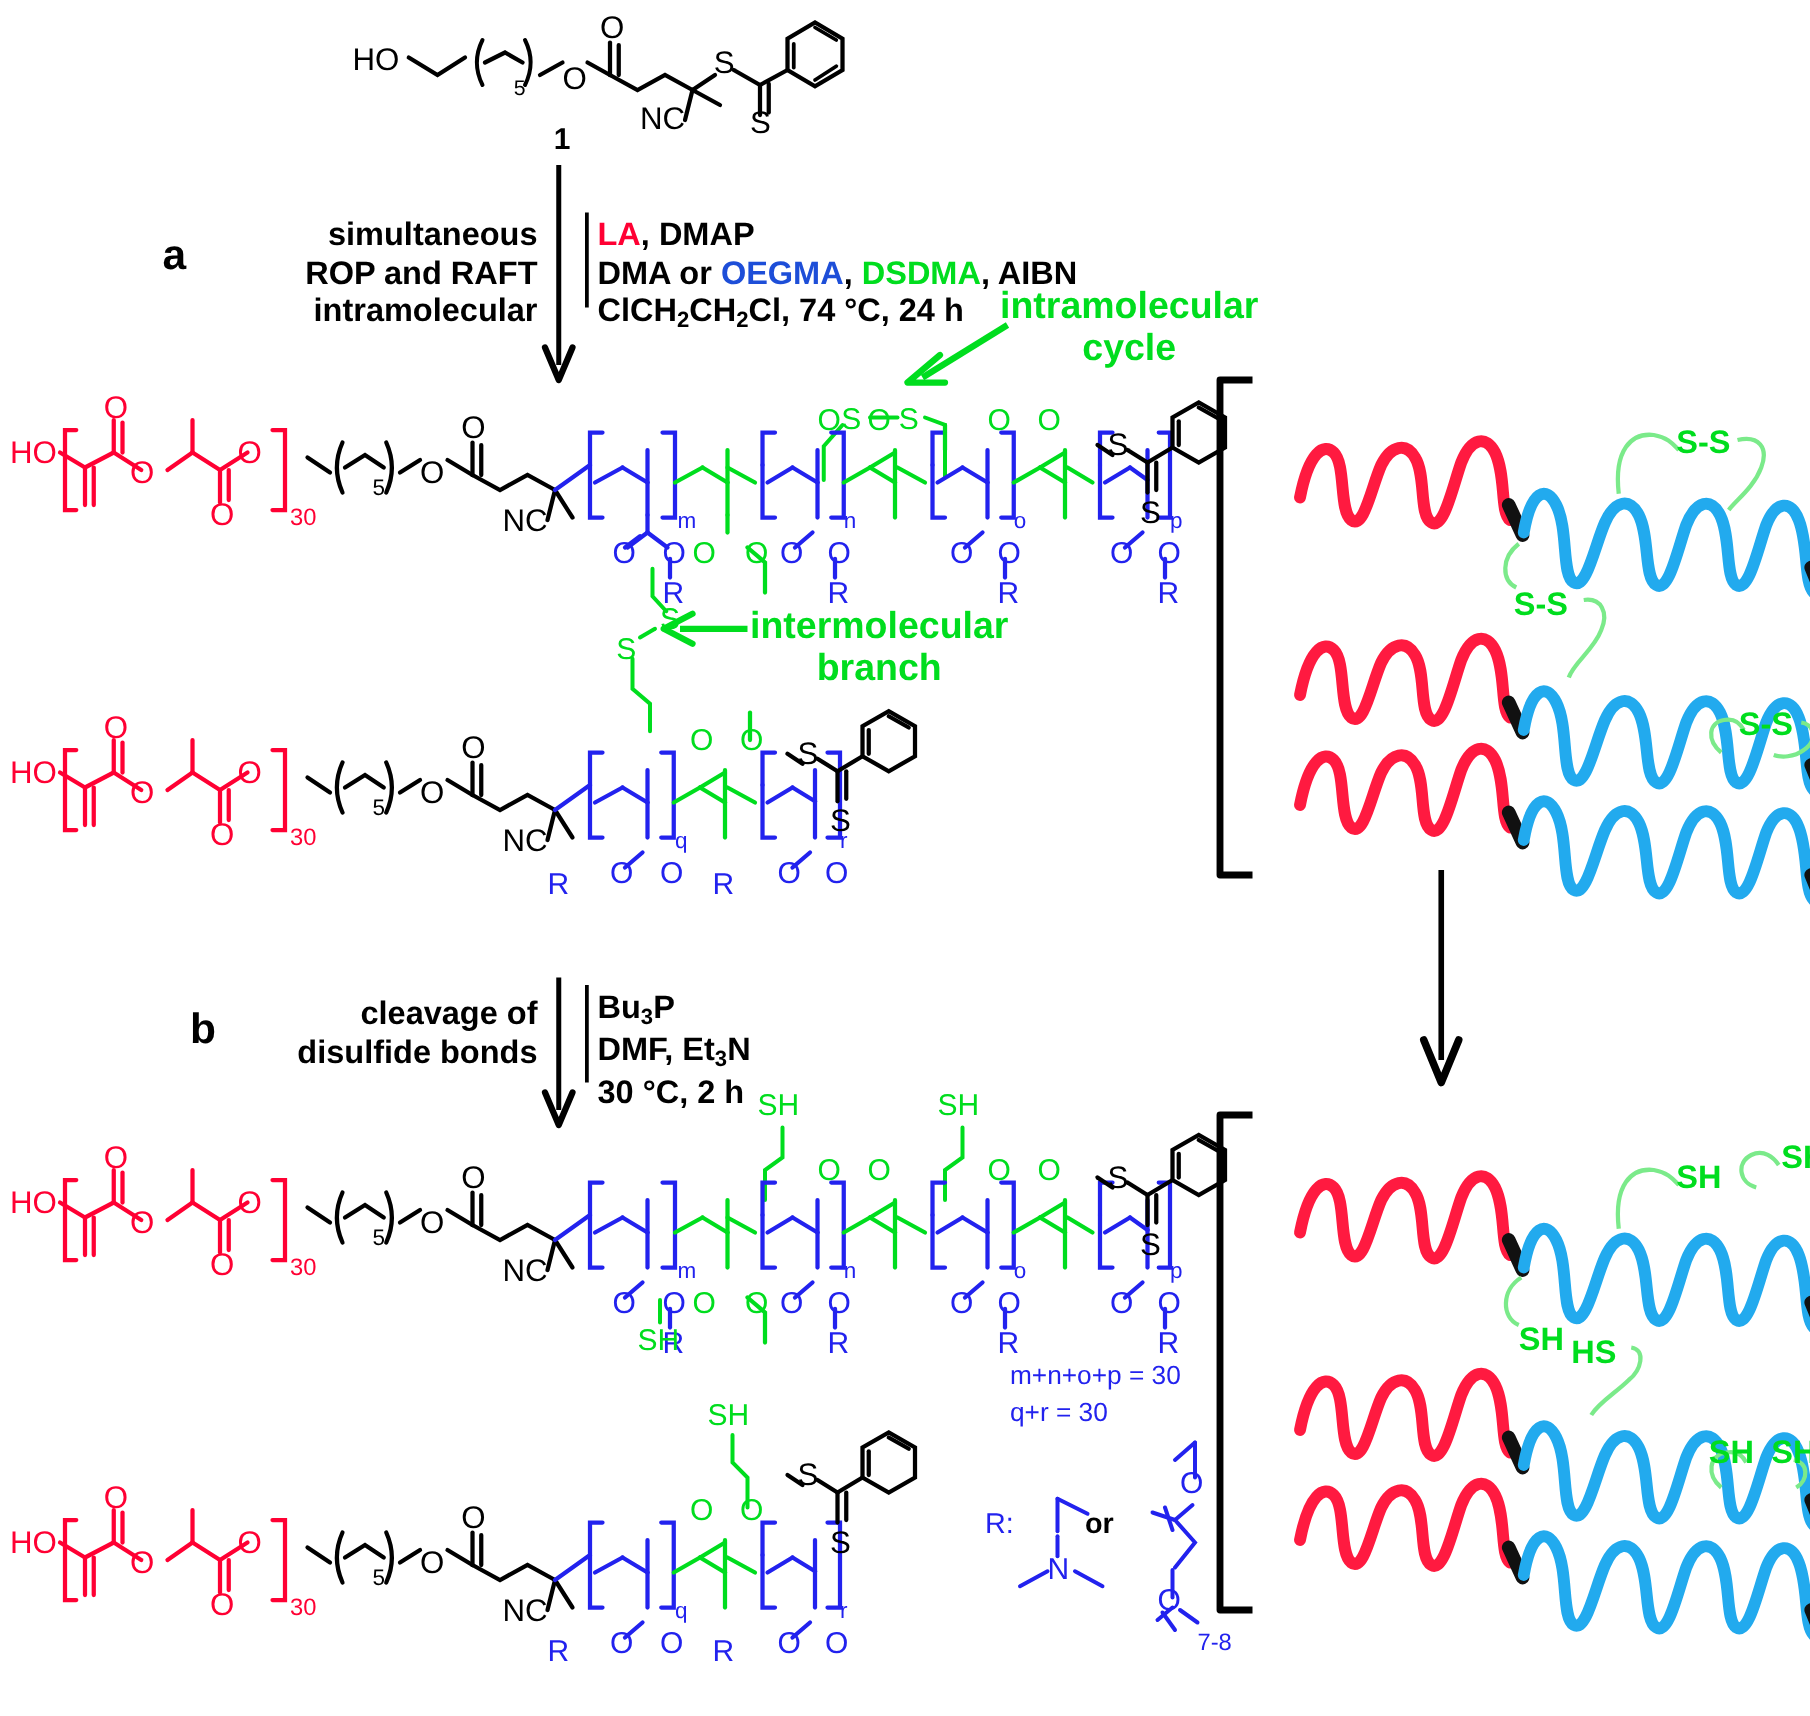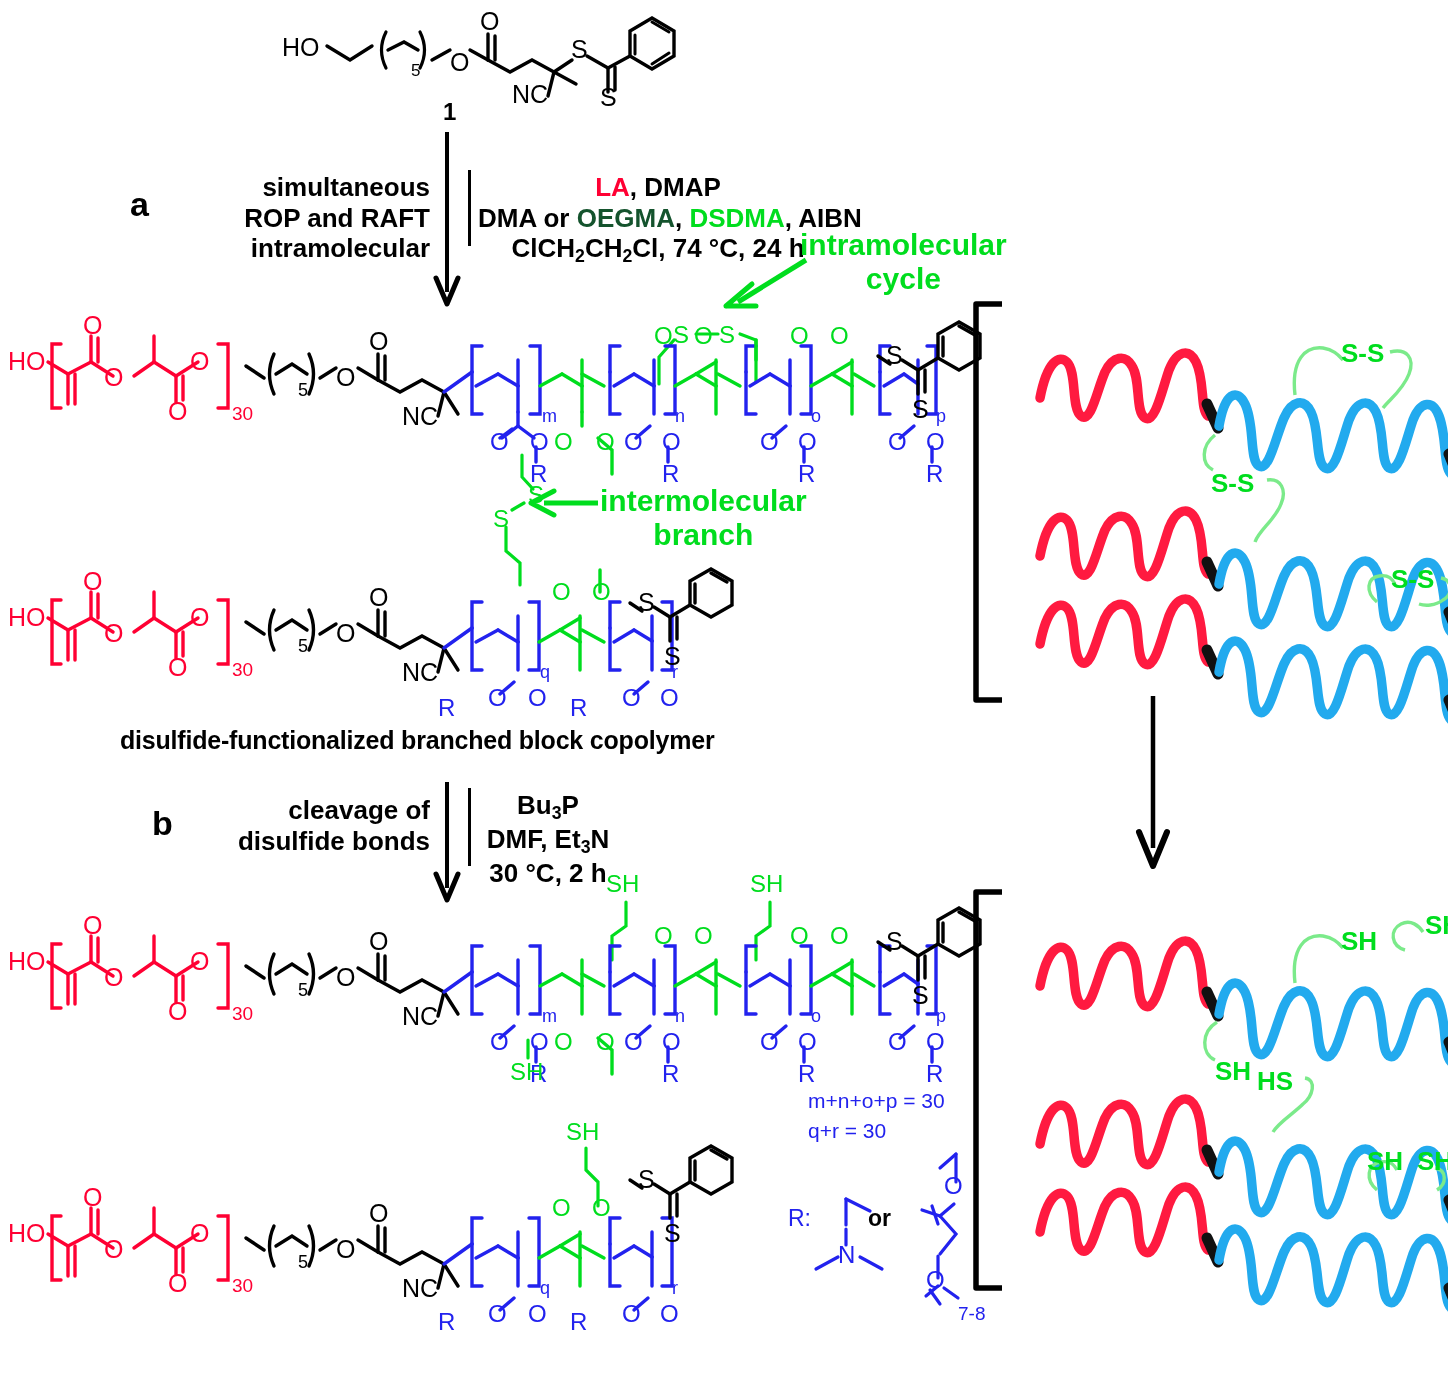--- a/index.html
+++ b/index.html
@@ -28,21 +28,21 @@
     line-height: 1;
     color: #000;
   }
   .cond-text {
     font-size: 26px;
     font-weight: bold;
     line-height: 1.18;
     white-space: nowrap;
   }
   .cond-left { text-align: right; }
-  .cond-right { text-align: center; }
+  .cond-right { text-align: left; }
   .caption {
     font-size: 25px;
     font-weight: bold;
     letter-spacing: -0.2px;
     white-space: nowrap;
   }
   .green-anno {
     color: #00dd1e;
     font-size: 30px;
     font-weight: bold;
@@ -145,21 +145,21 @@
   </div>
 
   <div class="abs cond-text cond-left" style="left:182px; top:172px; width:248px;">
     <div>simultaneous</div>
     <div>ROP and RAFT</div>
     <div>intramolecular</div>
   </div>
   <div class="abs cond-divider" style="left:468px; top:170px; height:76px;"></div>
   <div class="abs cond-text cond-right" style="left:478px; top:172px; width:360px;">
     <div><span style="color:#ff0033;">LA</span>, DMAP</div>
-    <div><span style="color:#000000;">DMA</span> or <span style="color:#14532d;">OEGMA</span>, <span style="color:#00dd1e;">DSDMA</span>, AIBN</div>
+    <div><span style="color:#000000;">DMA</span> or <span style="color:#1d4ed8;">OEGMA</span>, <span style="color:#00dd1e;">DSDMA</span>, AIBN</div>
     <div>ClCH<sub>2</sub>CH<sub>2</sub>Cl, 74 °C, 24 h</div>
   </div>
 
   <div class="abs green-anno" style="left:800px; top:228px;">
     <div>intramolecular</div>
     <div>cycle</div>
   </div>
   <div class="abs" style="left:720px; top:256px;">
     <svg width="90" height="56" viewBox="0 0 90 56">
       <line x1="86" y1="4" x2="18" y2="46" stroke="#00dd1e" stroke-width="5"></line>
@@ -521,21 +521,20 @@
         <path d="M83 38 L83 19"></path>
         <path d="M99 8 L115 17"></path>
       </g>
       <g font-family="Liberation Sans, sans-serif" font-size="25" fill="#000">
         <text x="26" y="46">S</text>
         <text x="52" y="100">S</text>
       </g>
     </svg>
   </div>
 
-  <div class="abs caption" style="left:120px; top:726px;">disulfide-functionalized branched block copolymer</div>
 
   <div class="abs panel-label" style="left:152px; top:806px;">b</div>
 
   <div class="abs" style="left:432px; top:782px;">
     <svg width="30" height="120" viewBox="0 0 30 120">
       <line x1="15" y1="0" x2="15" y2="106" stroke="#000" stroke-width="4"></line>
       <path d="M4 92 L15 118 L26 92" fill="none" stroke="#000" stroke-width="5" stroke-linecap="round" stroke-linejoin="round"></path>
     </svg>
   </div>
 

